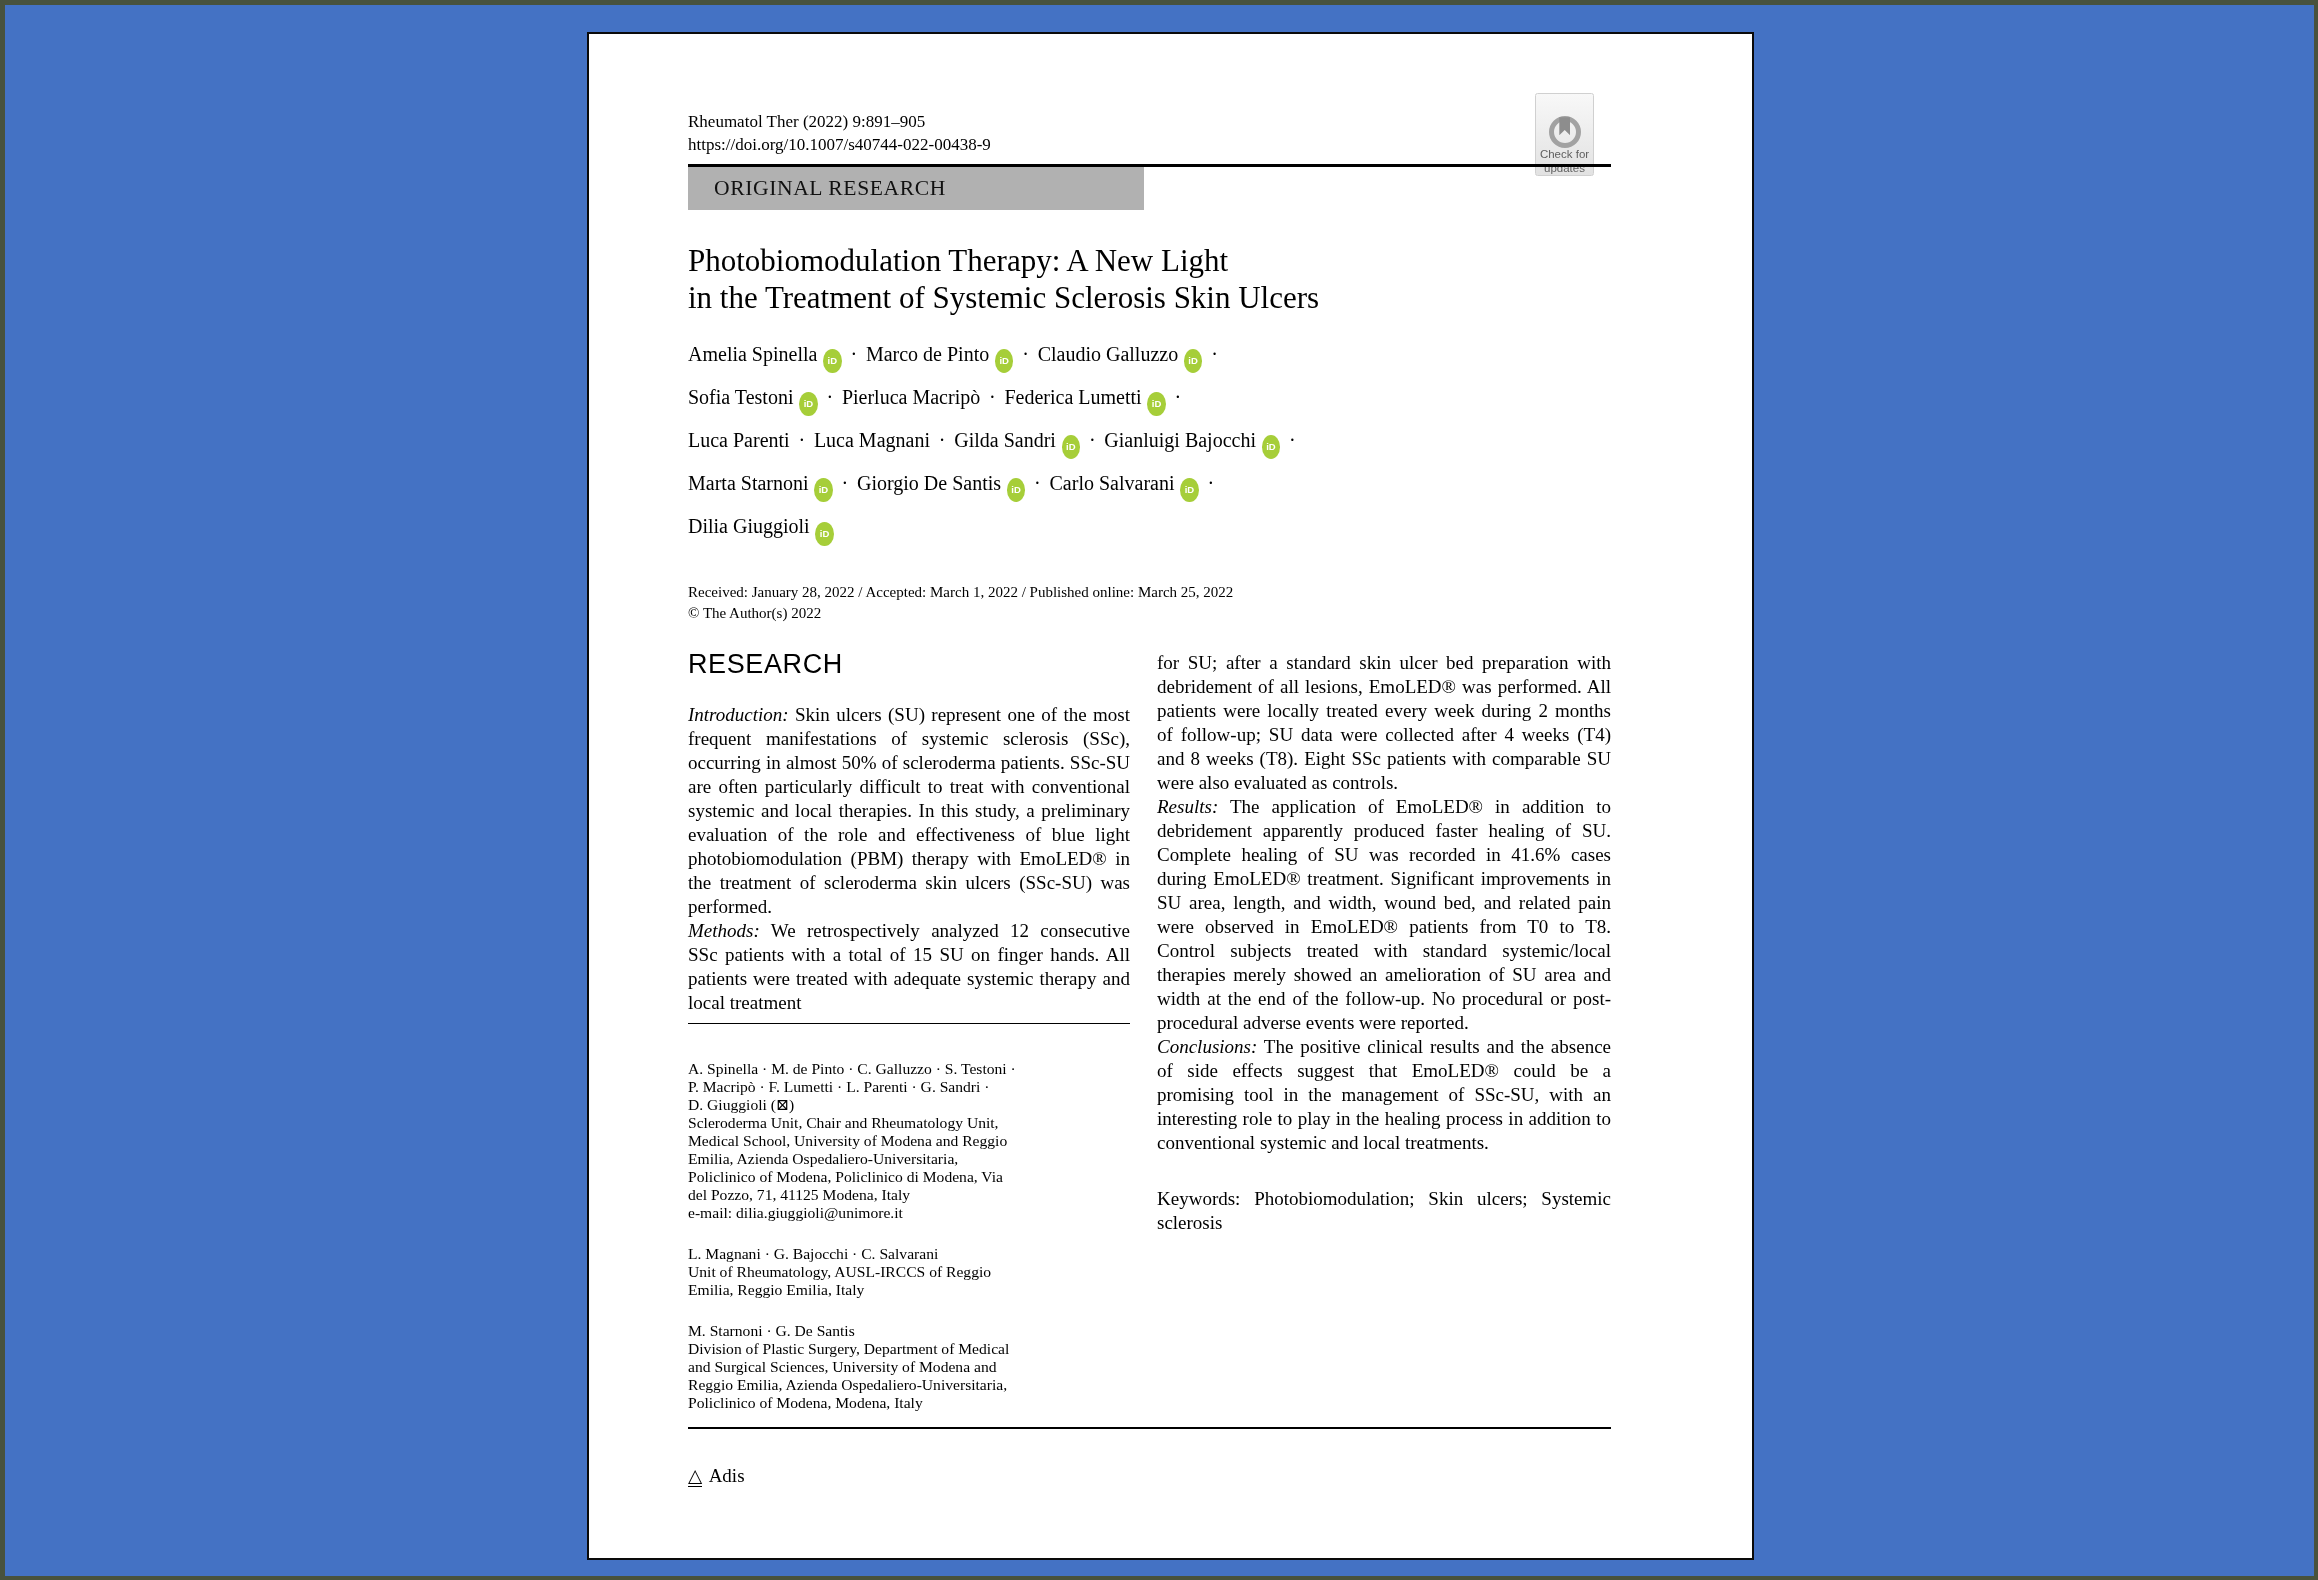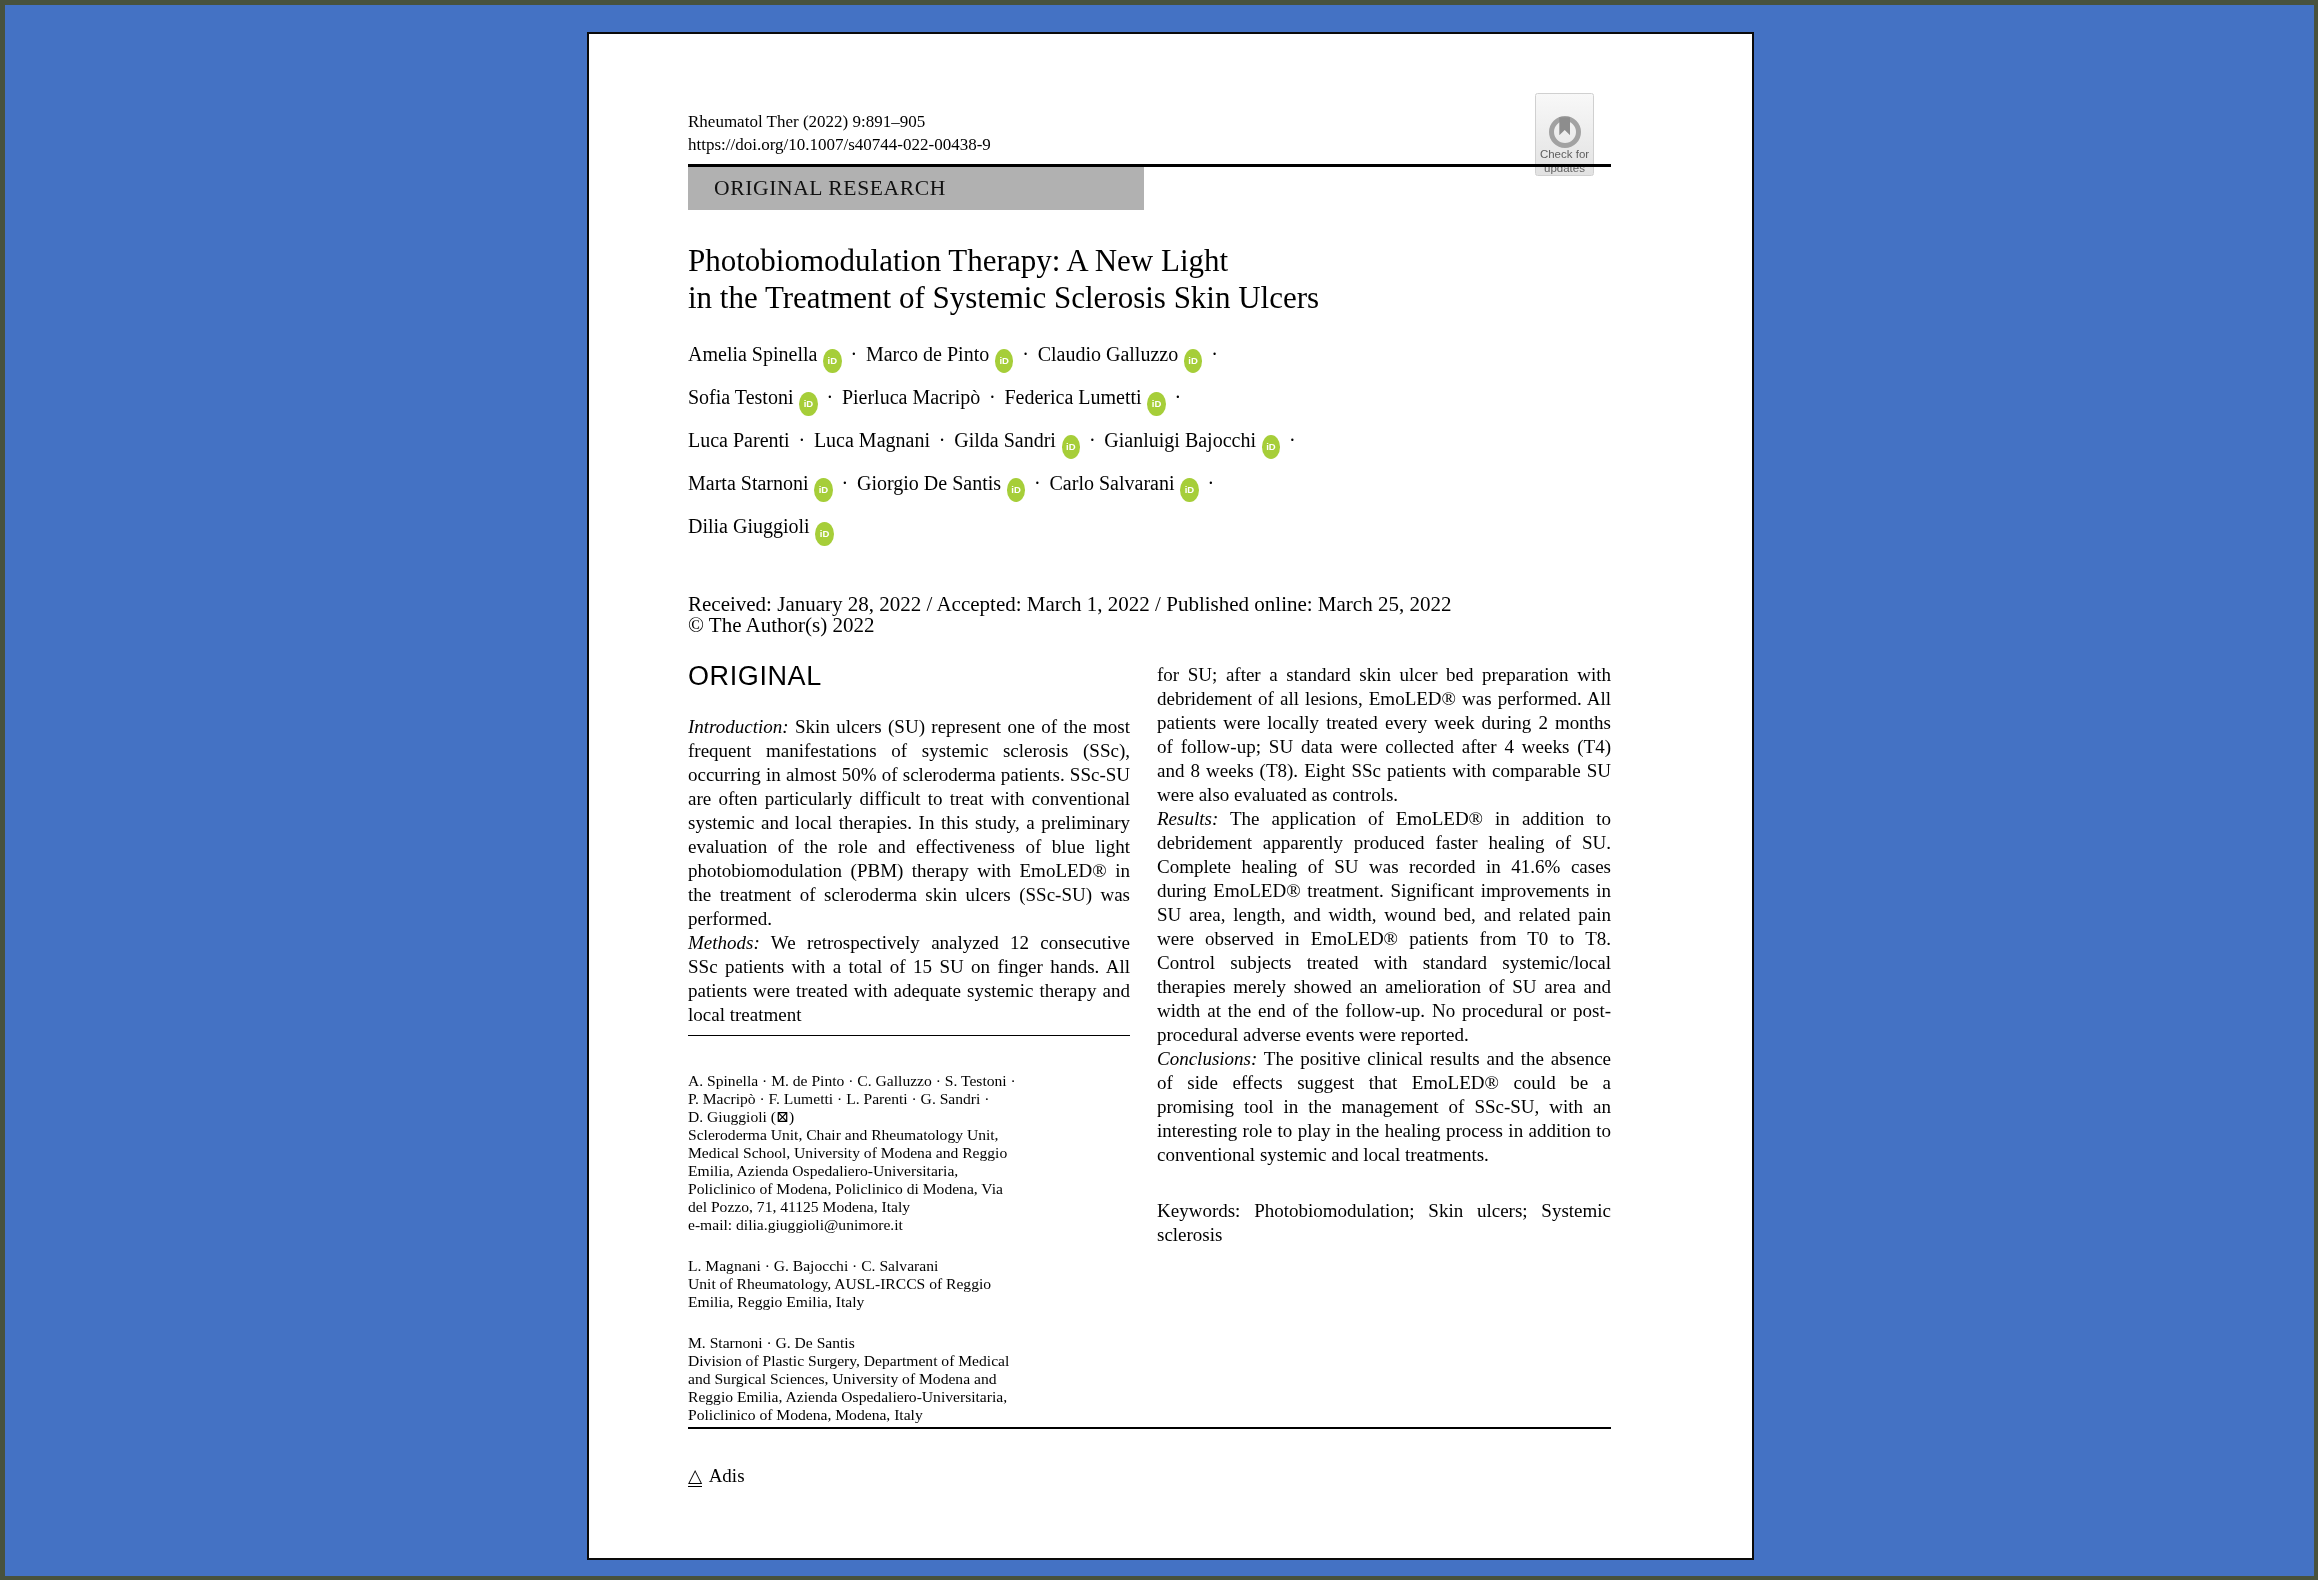--- a/index.html
+++ b/index.html
@@ -74,21 +74,21 @@
   .author-line { font-size:20px; line-height:20px; margin-bottom:14px; white-space:nowrap; }
   .orcid {
     display:inline-flex; align-items:center; justify-content:center;
     width:18.5px; height:24px; border-radius:50%;
     background:#a6ce39; color:#fff;
     font-family:"Liberation Sans","DejaVu Sans",sans-serif;
     font-size:9.5px; font-weight:bold;
     vertical-align:-3.2px; margin-left:5.7px;
   }
   .author-sep { padding:0 3.8px; }
-  .dates-block { margin-top:48px; font-size:21px; line-height:21px; }
+  .dates-block { margin-top:36px; font-size:15px; line-height:21px; }
   
   .columns { margin-top:27px; display:flex; }
   .col-left  { width:442px; }
   .col-right { width:454px; margin-left:27px; }
   .abstract-heading {
     font-family:"Liberation Sans","DejaVu Sans",sans-serif;
     font-size:27px; line-height:27px;
     letter-spacing:0.6px;
     margin-bottom:25.5px;
   }
@@ -162,21 +162,21 @@
           <div class="author-line"><span>Dilia Giuggioli</span><span class="orcid">iD</span></div>
         </div>
 
       <div class="dates-block">
         <div>Received: January 28, 2022 / Accepted: March 1, 2022 / Published online: March 25, 2022</div>
         <div>© The Author(s) 2022</div>
       </div>
 
       <div class="columns">
         <div class="col-left">
-          <div class="abstract-heading">ORIGINAL</div>
+          <div class="abstract-heading">RESEARCH</div>
           <div id="abs-left">
               <p class="abs-p"><span class="plabel it">Introduction:</span><span> Skin ulcers (SU) represent one of the most frequent manifestations of systemic sclerosis (SSc), occurring in almost 50% of scleroderma patients. SSc-SU are often particularly difficult to treat with conventional systemic and local therapies. In this study, a preliminary evaluation of the role and effectiveness of blue light photobiomodulation (PBM) therapy with EmoLED® in the treatment of scleroderma skin ulcers (SSc-SU) was performed.</span></p>
               <p class="abs-p"><span class="plabel it">Methods:</span><span> We retrospectively analyzed 12 consecutive SSc patients with a total of 15 SU on finger hands. All patients were treated with adequate systemic therapy and local treatment</span></p>
             </div>
           <div class="fn-rule"></div>
           <div id="footnotes">
               <div class="fn-block">
                 <div class="fn-line">A. Spinella · M. de Pinto · C. Galluzzo · S. Testoni ·</div>
                 <div class="fn-line">P. Macripò · F. Lumetti · L. Parenti · G. Sandri ·</div>
                 <div class="fn-line">D. Giuggioli (⊠)</div>

